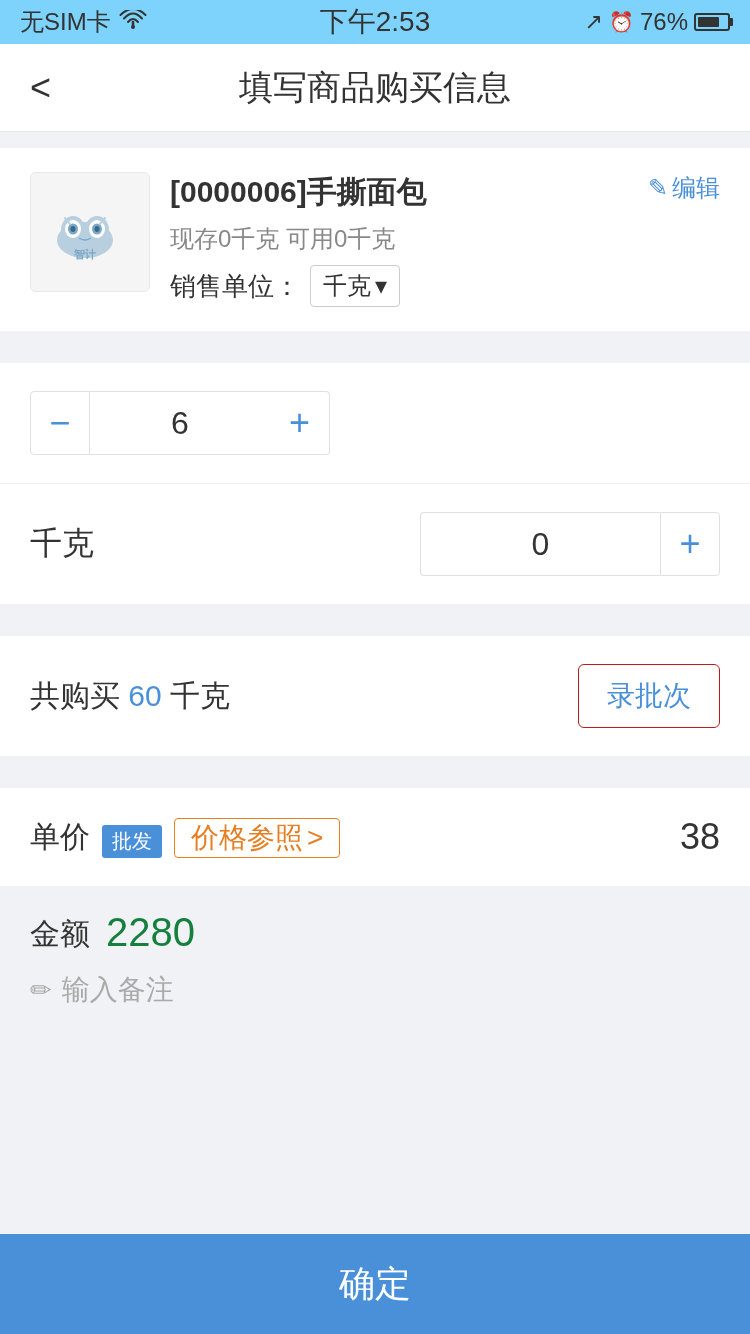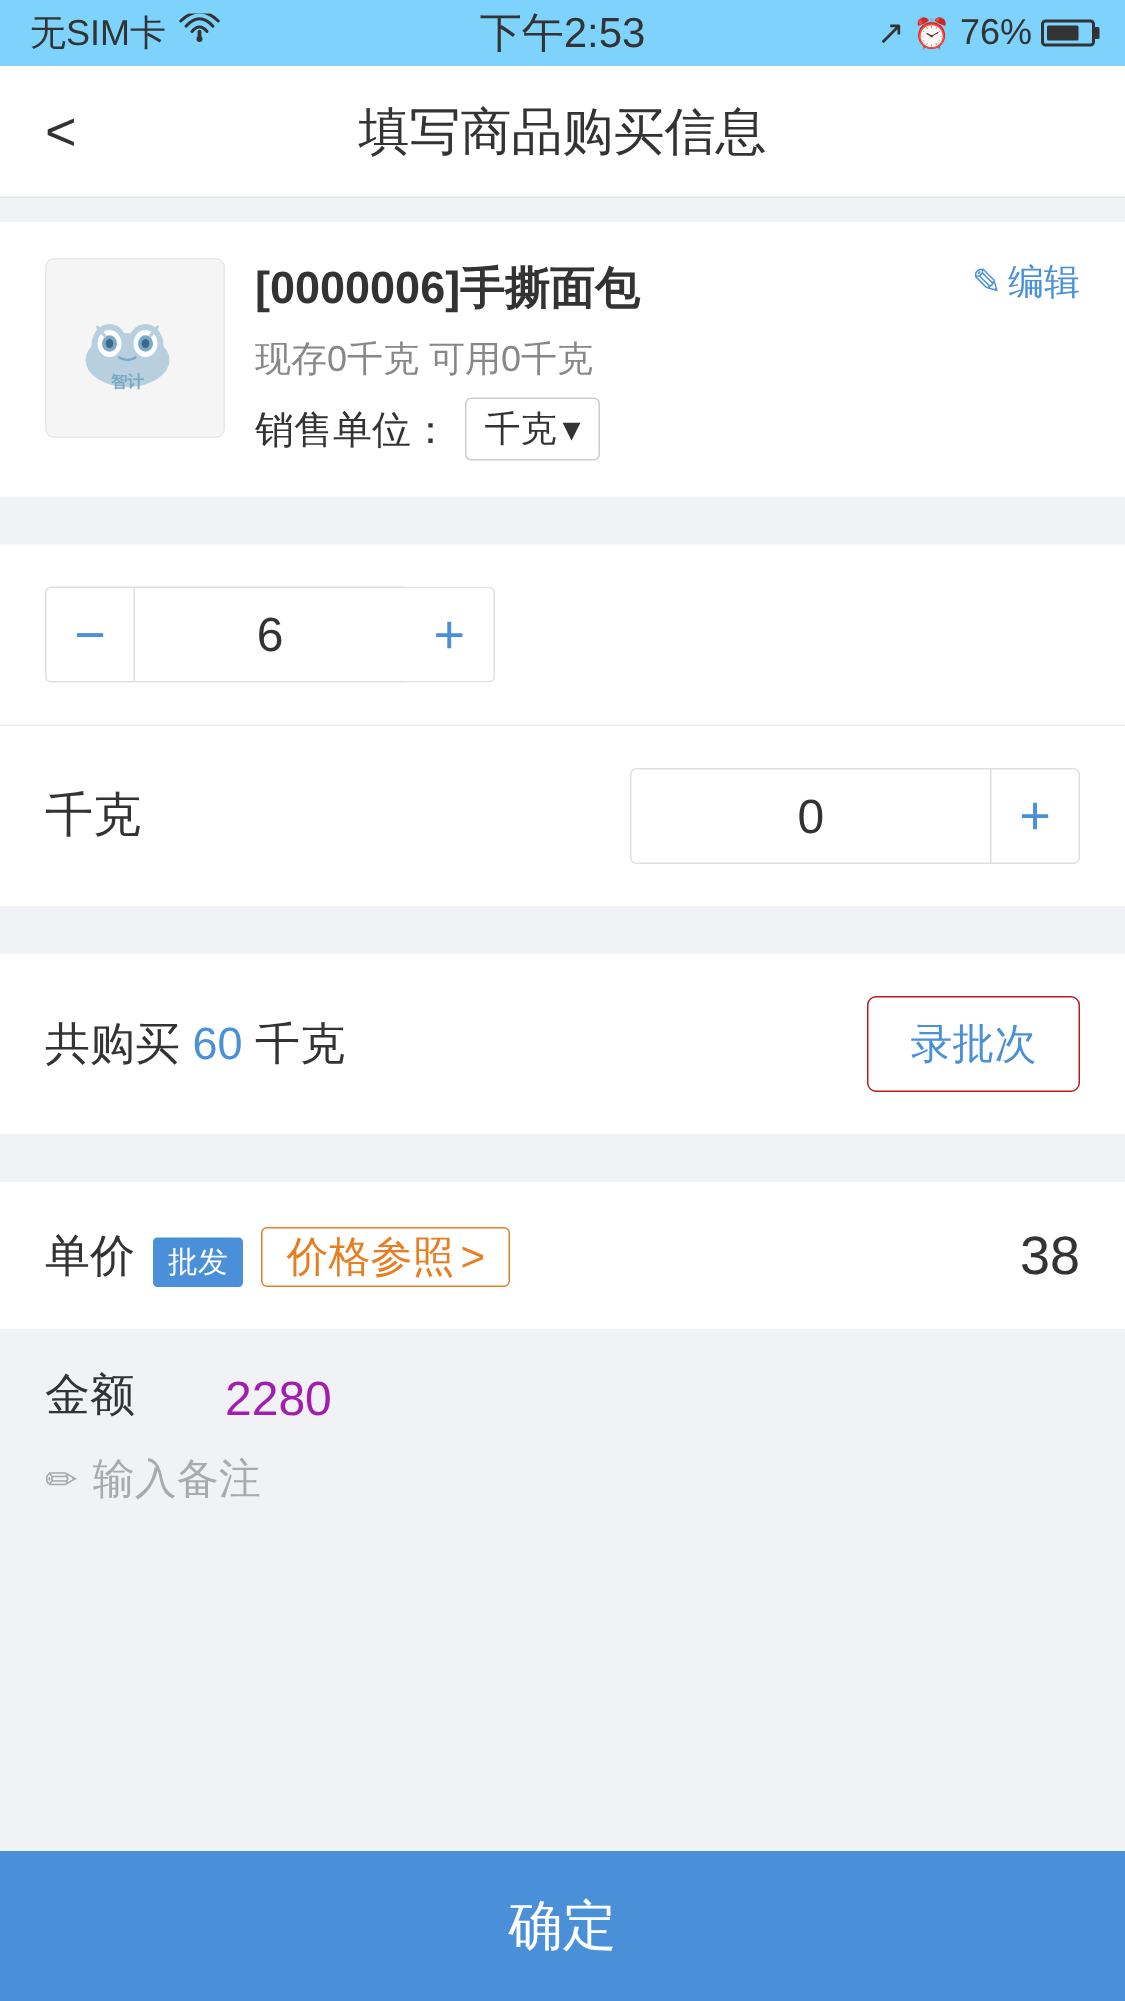--- a/index.html
+++ b/index.html
@@ -285,21 +285,21 @@
       background: #f0f2f5;
       padding: 24px 30px;
     }
     .amount-row {
       display: flex;
       align-items: flex-end;
       gap: 16px;
       margin-bottom: 16px;
     }
     .amount-label { font-size: 30px; color: #333; }
-    .amount-value { font-size: 32px; color: #a21caf; font-weight: 500; margin-left: 44px; }
+    .amount-value { font-size: 40px; color: #15803d; font-weight: 500; }
     .note-row {
       display: flex;
       align-items: center;
       gap: 10px;
       color: #aaa;
       font-size: 28px;
       cursor: pointer;
     }
     .pencil-icon { font-size: 26px; color: #aaa; }
 

